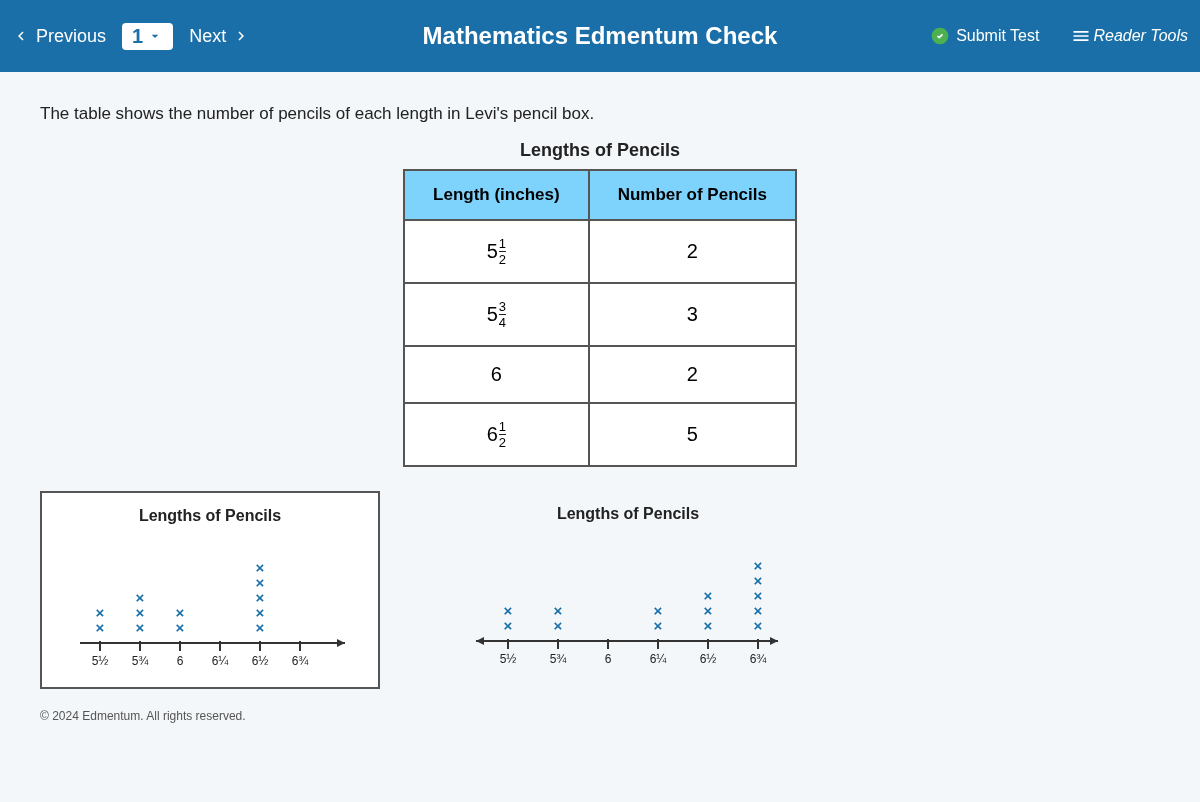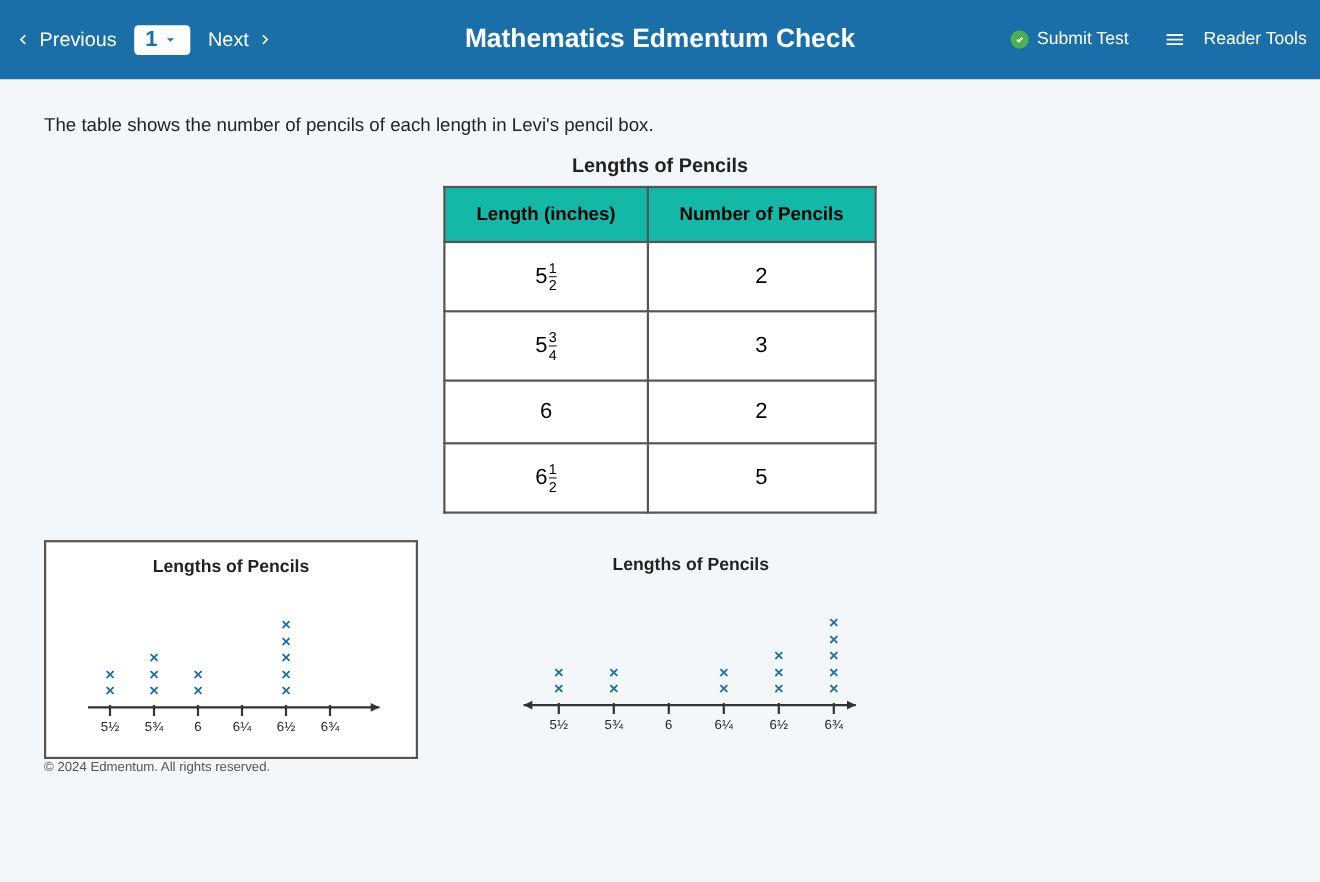--- a/index.html
+++ b/index.html
@@ -56,24 +56,25 @@
       display: flex;
       align-items: center;
       gap: 6px;
       color: white;
       font-size: 16px;
       cursor: pointer;
     }
     .reader-tools-btn {
       display: flex;
       align-items: center;
-      gap: 16px;
+      gap: 2px;
       color: white;
       font-size: 16px;
       cursor: pointer;
+      font-style: italic;
     }
     
     .content {
       padding: 32px 40px;
       background: rgba(255,255,255,0.85);
       margin: 0;
       height: calc(802px - 72px);
       overflow-y: auto;
     }
     .question-text {
@@ -92,21 +93,21 @@
       font-size: 18px;
       font-weight: bold;
       margin-bottom: 8px;
       color: #222;
     }
     table.pencil-table {
       border-collapse: collapse;
       min-width: 380px;
     }
     table.pencil-table th {
-      background: #14b8a6;
+      background: #7dd3fc;
       border: 2px solid #555;
       padding: 14px 28px;
       font-size: 17px;
       font-weight: bold;
       text-align: center;
     }
     table.pencil-table td {
       border: 2px solid #555;
       padding: 16px 28px;
       font-size: 20px;
@@ -161,20 +162,21 @@
     }
     
     .plot-noborder {
       background: transparent;
       padding: 14px 18px 10px 18px;
       min-width: 340px;
     }
     .copyright {
       font-size: 12px;
       color: #555;
+      margin-top: 20px;
     }
   </style>
 </head>
 <body>
 
 <div class="top-bar">
   <div class="nav-btn">
     <svg viewBox="0 0 24 24">
         <path d="M15.41 7.41L14 6l-6 6 6 6 1.41-1.41L10.83 12z"></path>
       </svg>

